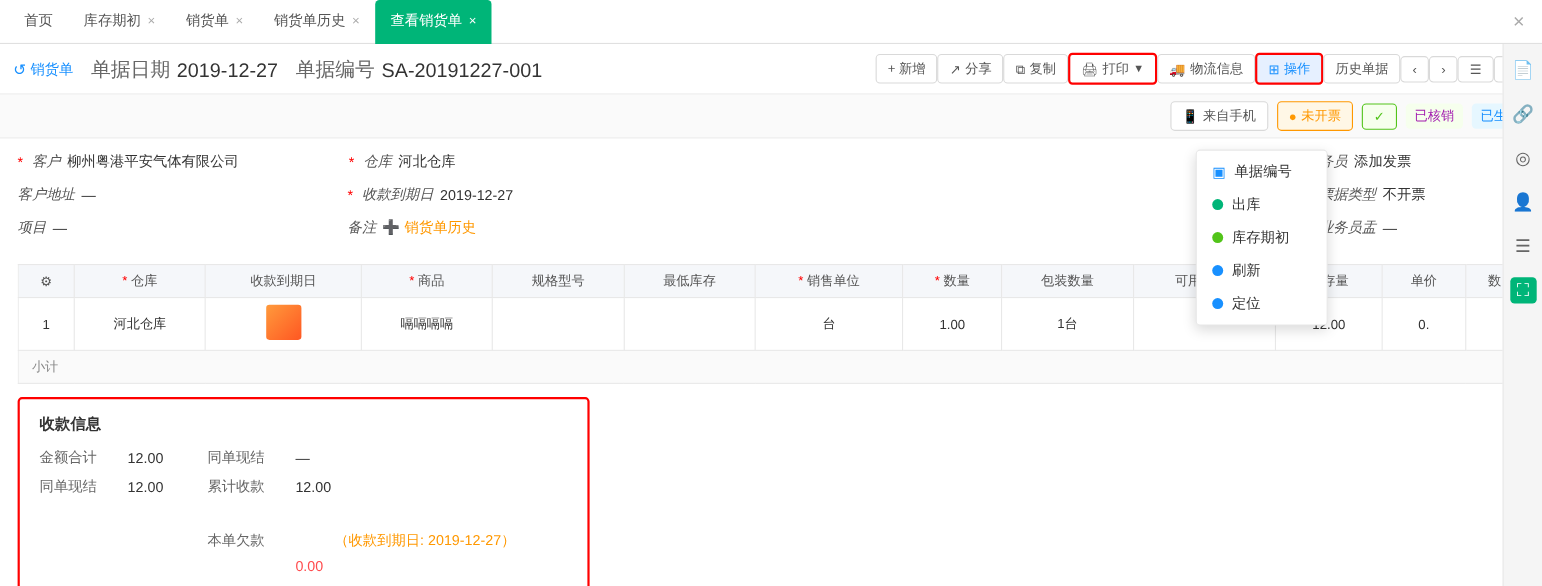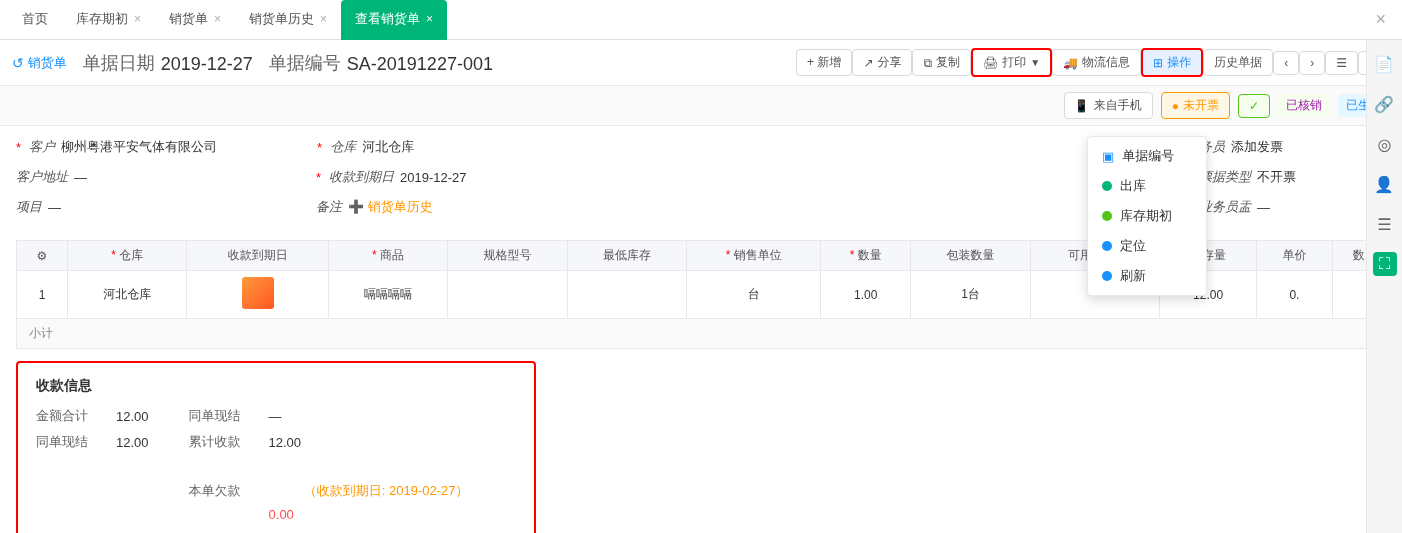--- a/index.html
+++ b/index.html
@@ -355,46 +355,46 @@
           <span class="payment-label">同单现结</span>
           <span class="payment-value">—</span>
         </div>
         <div class="payment-row">
           <span class="payment-label">累计收款</span>
           <span class="payment-value">12.00</span>
         </div>
         <div class="payment-row">
           <span class="payment-label">本单欠款</span>
           <span class="payment-debt">0.00</span>
-          <span class="payment-date">（收款到期日: 2019-02-27）</span>
+          <span class="payment-date">（收款到期日: 2019-12-27）</span>
         </div>
       </div>
     </div>
   </div>
 
   <div class="dropdown-menu">
     <div class="dropdown-item">
       <span style="font-size:13px; color:#1890ff;">▣</span>
       <span>单据编号</span>
     </div>
     <div class="dropdown-item">
       <span class="dot-teal"></span>
       <span>出库</span>
     </div>
     <div class="dropdown-item">
       <span class="dot-green"></span>
       <span>库存期初</span>
     </div>
     <div class="dropdown-item">
       <span class="dot-blue"></span>
-      <span>定位</span>
+      <span>刷新</span>
     </div>
     <div class="dropdown-item">
       <span class="dot-blue"></span>
-      <span>刷新</span>
+      <span>定位</span>
     </div>
   </div>
 
   <div class="right-sidebar">
     <div class="sidebar-icon">📄</div>
     <div class="sidebar-icon">🔗</div>
     <div class="sidebar-icon">◎</div>
     <div class="sidebar-icon">👤</div>
     <div class="sidebar-icon">☰</div>
     <div class="sidebar-icon green-bg">⛶</div>

